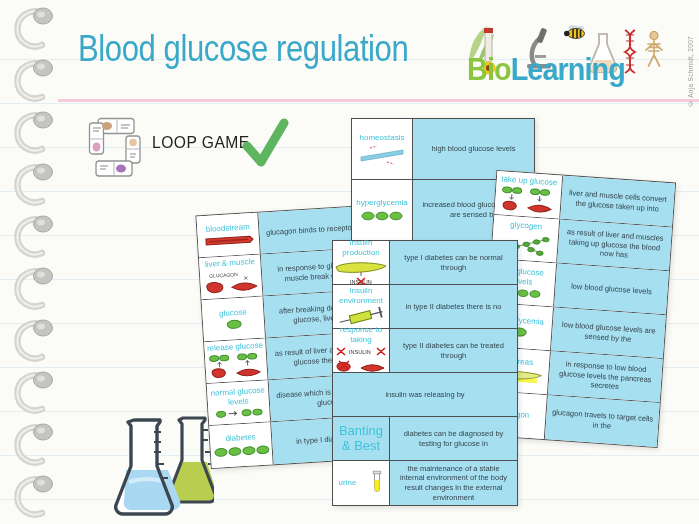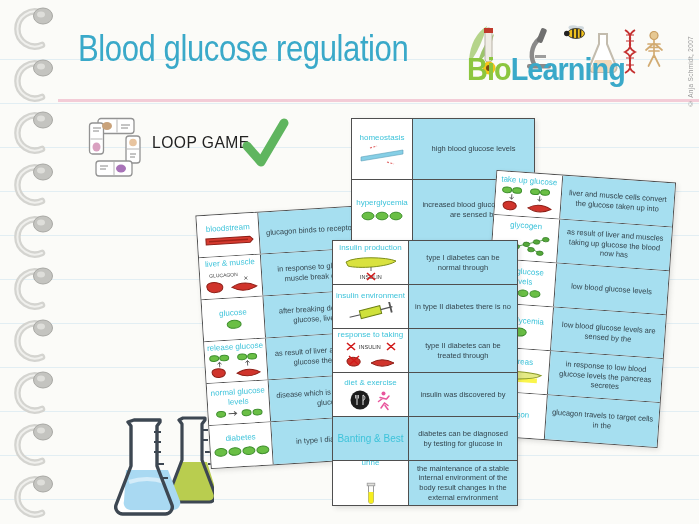--- a/index.html
+++ b/index.html
@@ -31,37 +31,37 @@
   .check{position:absolute;left:241px;top:117px;}
   
   .flasks{position:absolute;left:84px;top:408px;}
   
   .card{position:absolute;background:#fff;border:1px solid #4f4f4f;
         box-shadow:1.5px 2px 5px rgba(70,70,70,.16);}
   .row{display:flex;border-bottom:1px solid #4f4f4f;box-sizing:border-box;}
   .row:last-child{border-bottom:none;}
   .term{display:flex;flex-direction:column;align-items:center;justify-content:center;
         gap:2px;background:#fff;border-right:1px solid #4f4f4f;padding:2px 1px;box-sizing:border-box;}
-  .term-inline{flex-direction:column;gap:15px;}
+  .term-inline{flex-direction:row;gap:15px;}
   .term-blue{background:#a6dff0;}
   .term-label{color:#3ec3da;font-size:8px;line-height:1.15;text-align:center;}
-  .term-big{font-size:10px;}
+  .term-big{font-size:13px;}
   .term-icon{display:flex;align-items:center;justify-content:center;}
   .term-icon svg{display:block;}
   .def{flex:1;display:flex;align-items:center;justify-content:center;text-align:center;
        background:#a6dff0;color:#34464f;font-size:7.5px;line-height:1.3;
        padding:2px 5px;box-sizing:border-box;}
   #tbl-back {left:351px;top:118px;width:182px;z-index:2;}
   #tbl-back  .row{height:61px;} #tbl-back  .term{width:61px;}
   #tbl-left {left:203px;top:209px;width:203px;z-index:1;transform:rotate(-3.5deg);}
   #tbl-left  .row{height:42px;} #tbl-left  .term{width:62px;}
   #tbl-right{left:487px;top:176px;width:178px;z-index:3;transform:rotate(4deg);}
   #tbl-right .row{height:44px;} #tbl-right .term{width:66px;}
   #tbl-front{left:332px;top:240px;width:184px;z-index:4;}
-  #tbl-front .row{height:44px;} #tbl-front .term{width:76px;}
+  #tbl-front .row{height:44px;} #tbl-front .term{width:57px;}
 </style>
 </head>
 <body>
 
 <div class="ruled"></div>
 <div class="pink-line"></div>
 <div id="spiral">
     <svg width="54" height="50" viewBox="0 0 54 50" style="top: 4px;">
       <path d="M40 9 A17.5 17.5 0 1 0 40 41" fill="none" stroke="#d4d4d0" stroke-width="6.5" stroke-linecap="round"></path>
       <path d="M40 9 A17.5 17.5 0 1 0 40 41" fill="none" stroke="#f0f0ed" stroke-width="2" stroke-linecap="round"></path>
@@ -503,39 +503,22 @@
             <path d="M28,22 q11,-6.5 23,0 q-12,6.5 -23,0 Z" fill="#d0342c" stroke="#8e1f17" stroke-width="1"></path>
             <path d="M6,15 l10,9 M16,15 l-10,9" stroke="#d11a1a" stroke-width="1.3"></path>
           </svg>
         </div>
       </div>
       <div class="def">
         <span>type II diabetes can be treated through</span>
       </div>
     </div>
     <div class="row">
-      <div class="term">
-        <div class="term-label">diet &amp; exercise</div>
-        <div class="term-icon">
-          <svg width="42" height="22" viewBox="0 0 42 22">
-            <circle cx="10" cy="11" r="9.5" fill="#1d1d1d"></circle>
-            <line x1="7" y1="6" x2="7" y2="16" stroke="#fff" stroke-width=".9"></line>
-            <line x1="5.5" y1="6" x2="5.5" y2="9.5" stroke="#fff" stroke-width=".7"></line>
-            <line x1="8.5" y1="6" x2="8.5" y2="9.5" stroke="#fff" stroke-width=".7"></line>
-            <line x1="13" y1="6" x2="13" y2="16" stroke="#fff" stroke-width=".9"></line>
-            <path d="M13,6 c2.5,1 2.5,4.5 0,5.5" fill="none" stroke="#fff" stroke-width=".8"></path>
-            <circle cx="33.5" cy="4.5" r="2" fill="#e8559c"></circle>
-            <g stroke="#e8559c" stroke-width="1.5" fill="none" stroke-linecap="round">
-              <path d="M30,8.5 l6,1.5 M36.5,10 l2.5,-3 M31,19 l3.5,-5 3.5,2.5 M28.5,12.5 l4,-3 M35,16.5 l3,4"></path>
-            </g>
-          </svg>
-        </div>
-      </div>
-      <div class="def">
-        <span>insulin was discovered by</span>
+      <div class="def">
+        <span>insulin was releasing by</span>
       </div>
     </div>
     <div class="row">
       <div class="term term-blue">
         <div class="term-label term-big">Banting &amp; Best</div>
       </div>
       <div class="def">
         <span>diabetes can be diagnosed by testing for glucose in</span>
       </div>
     </div>

